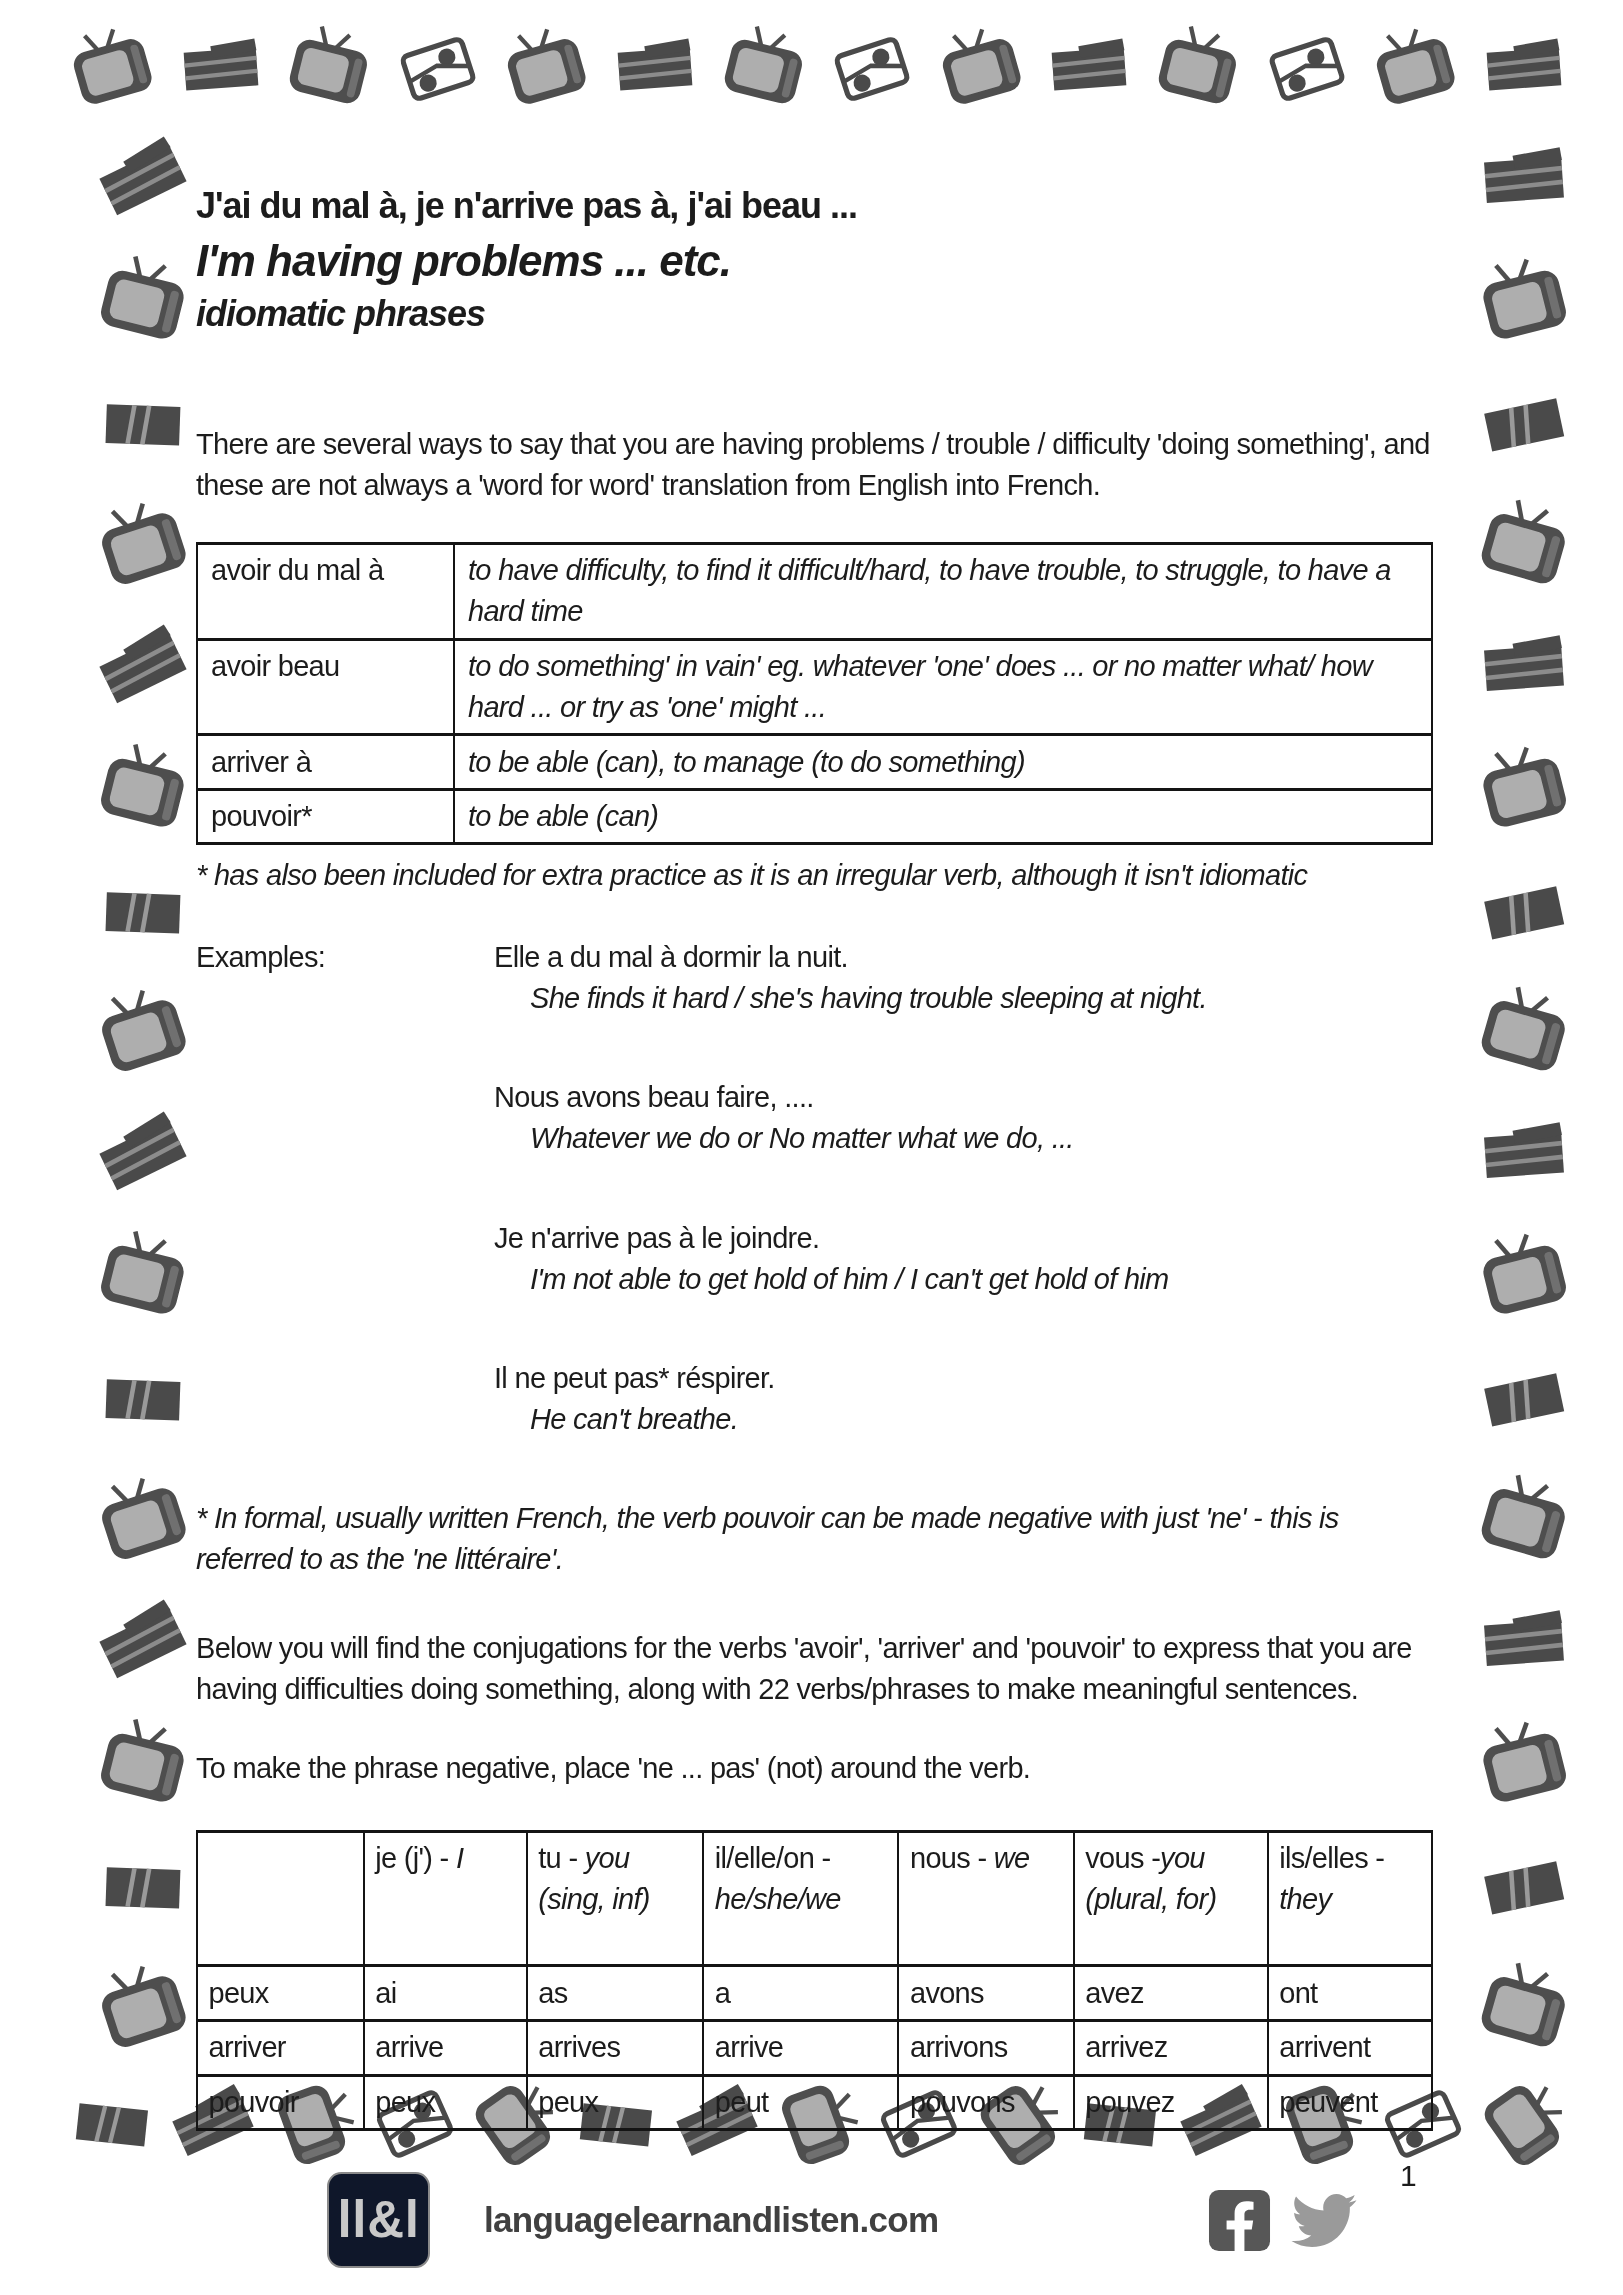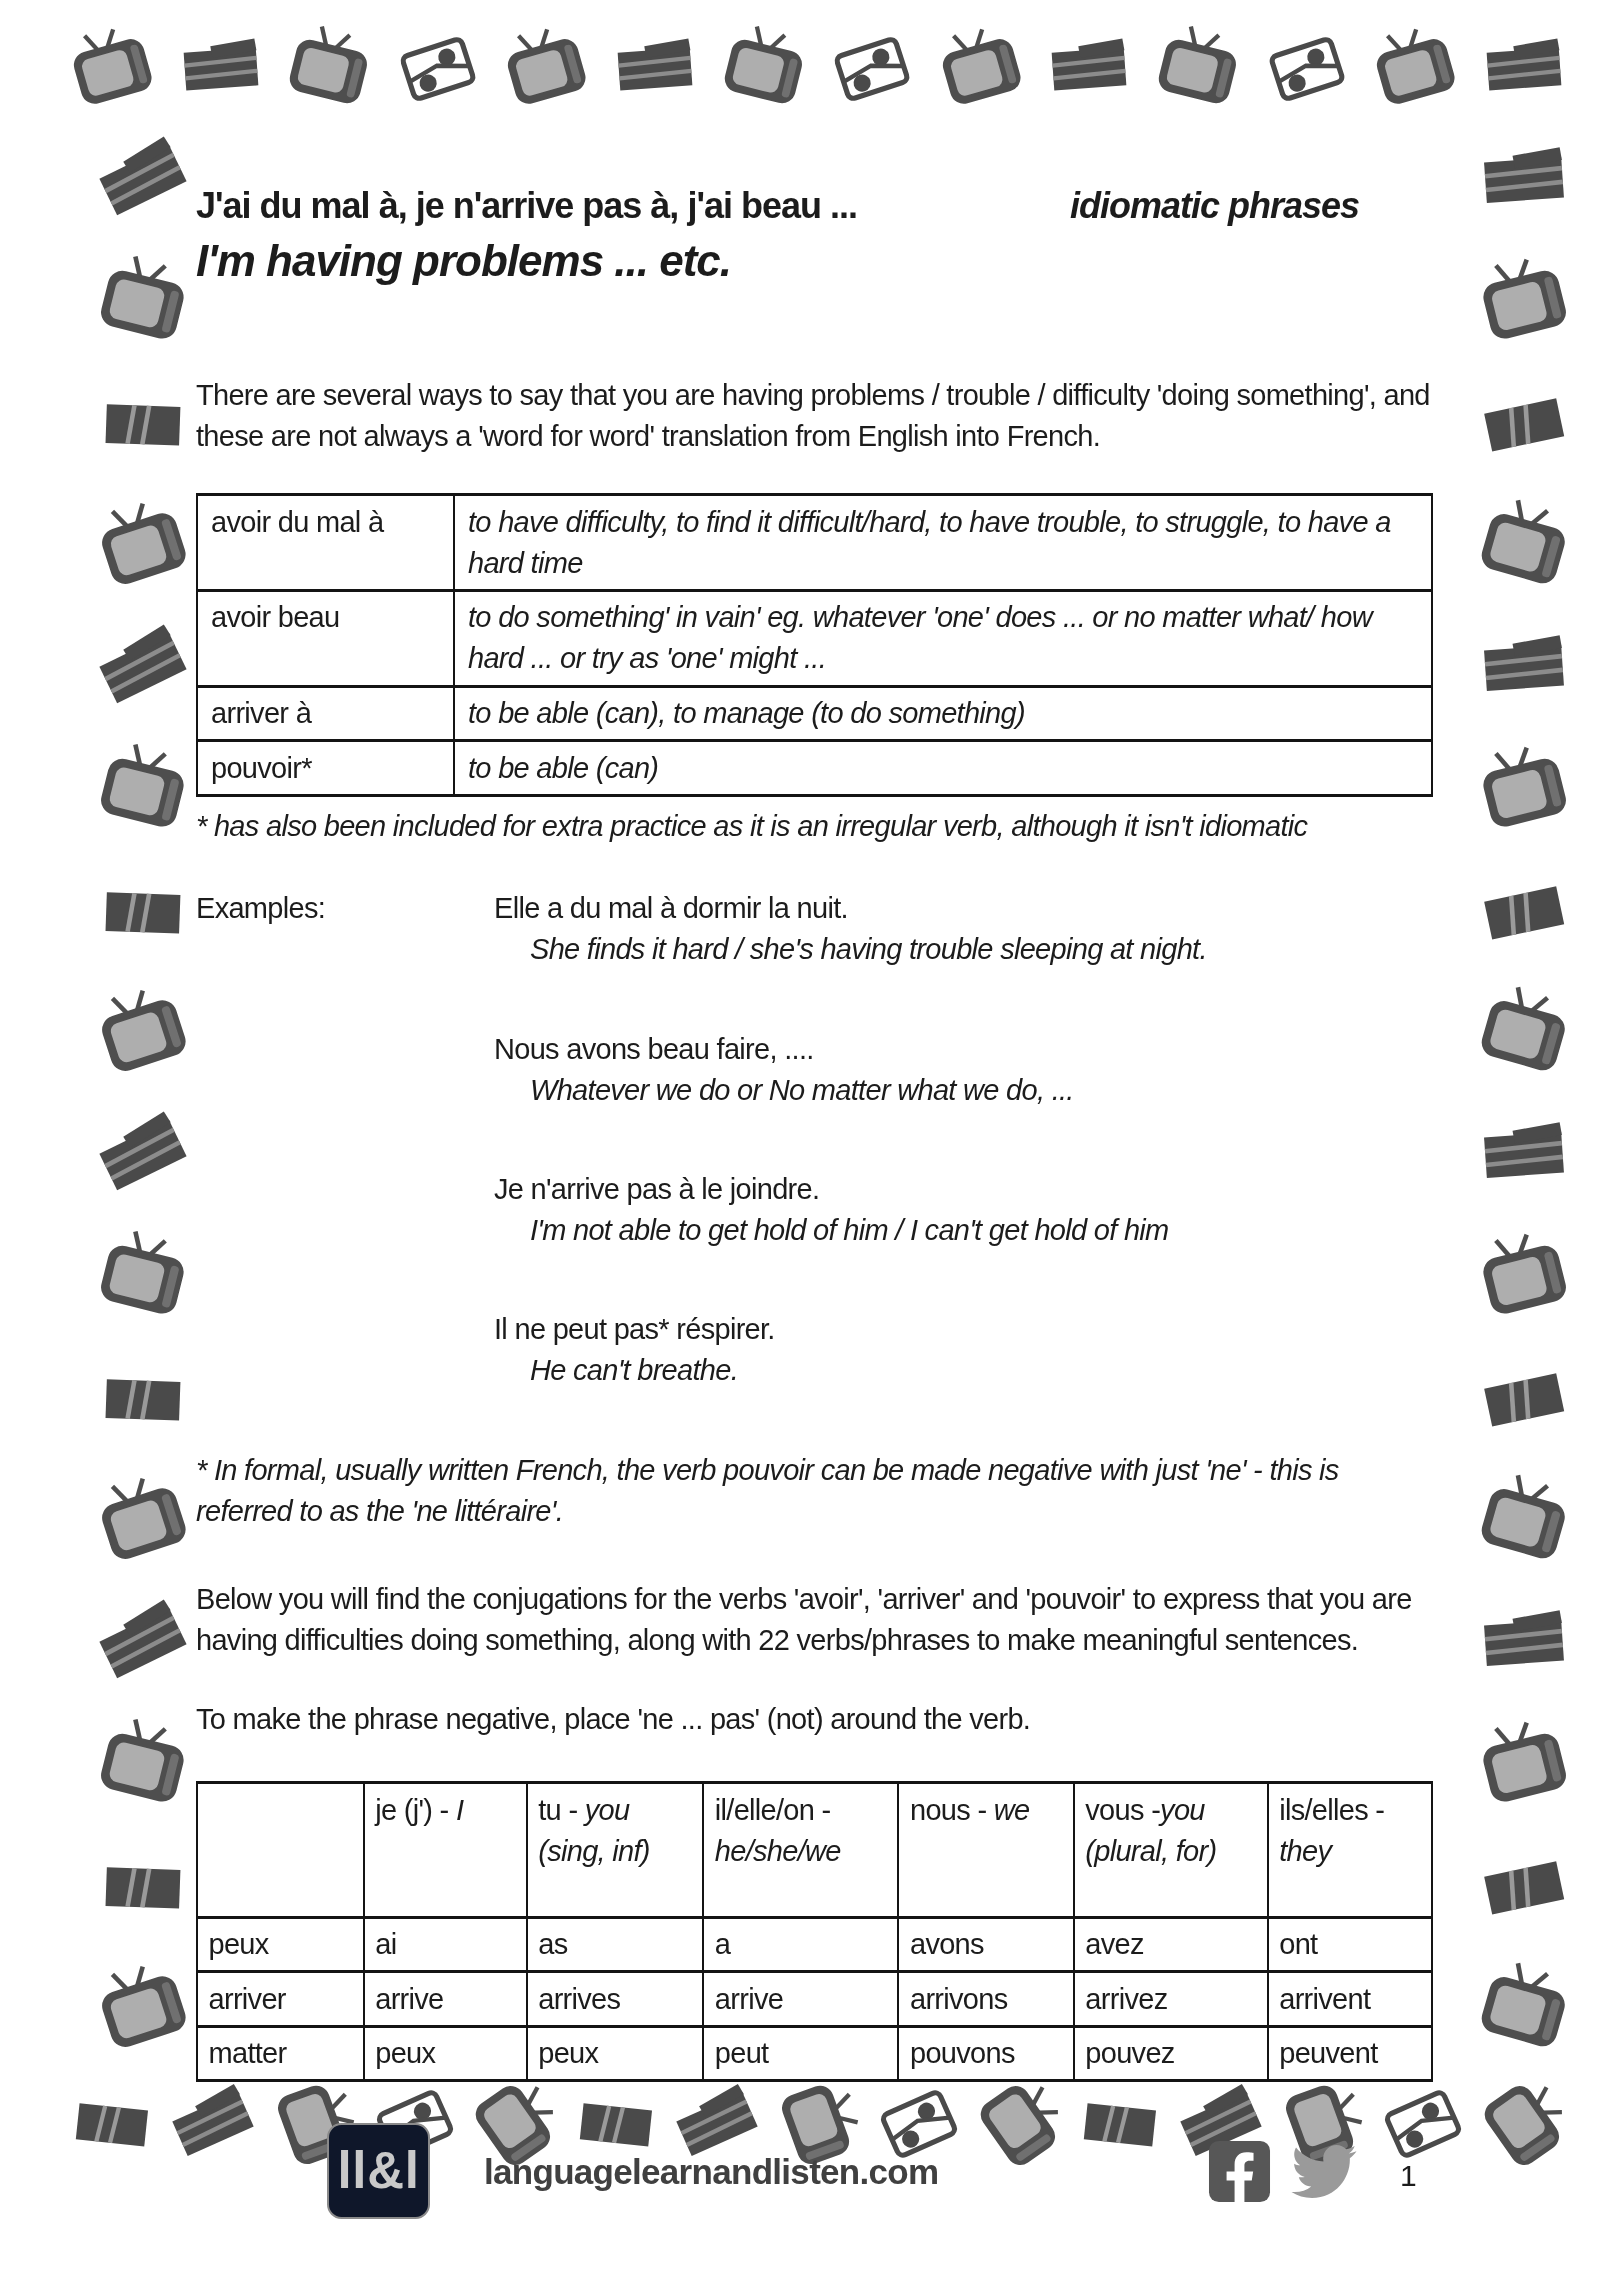--- a/index.html
+++ b/index.html
@@ -8,21 +8,21 @@
   
   .deco-strip{position:absolute;display:flex;justify-content:space-between;align-items:center;}
   .strip-top{left:69px;right:56px;top:18.3px;height:101px;}
   .strip-bottom{left:69px;right:56px;top:2071px;height:105px;}
   .strip-left{left:69px;top:134px;width:147px;height:1921px;flex-direction:column;}
   .strip-right{left:1447px;top:134px;width:154px;height:1921px;flex-direction:column;}
   .deco{width:92px;height:92px;flex:0 0 auto;}
   .strip-top .deco,.strip-bottom .deco{width:86px;height:86px;}
   
   .content{position:absolute;left:196px;top:182px;width:1237px;font-size:29px;line-height:1.42;}
-  .title-row{display:flex;justify-content:space-between;margin-bottom:85px;}
+  .title-row{display:flex;justify-content:space-between;margin-bottom:85px;flex-direction:column;}
   .title-left{width:844px;}
   .title-fr{font-size:36px;font-weight:bold;line-height:1.35;letter-spacing:-1px;}
   .title-en{font-size:44px;font-weight:bold;font-style:italic;line-height:1.35;letter-spacing:-1px;}
   .title-right{width:363px;font-size:36px;font-weight:bold;font-style:italic;line-height:1.35;letter-spacing:-1px;}
   .intro{margin:0 0 36px 0;}
   table{border-collapse:collapse;width:100%;}
   .def-table td{border-left:2px solid #141414;border-right:2px solid #141414;
                 border-top:3.9px solid #141414;border-bottom:3.9px solid #141414;
                 padding:5.2px 13px;vertical-align:top;}
   .def-table .term{width:229px;}
@@ -378,21 +378,21 @@
           <tr>
             <td>arriver</td>
             <td>arrive</td>
             <td>arrives</td>
             <td>arrive</td>
             <td>arrivons</td>
             <td>arrivez</td>
             <td>arrivent</td>
           </tr>
           <tr>
-            <td>matter</td>
+            <td>pouvoir</td>
             <td>peux</td>
             <td>peux</td>
             <td>peut</td>
             <td>pouvons</td>
             <td>pouvez</td>
             <td>peuvent</td>
           </tr>
         </tbody>
     </table>
 

